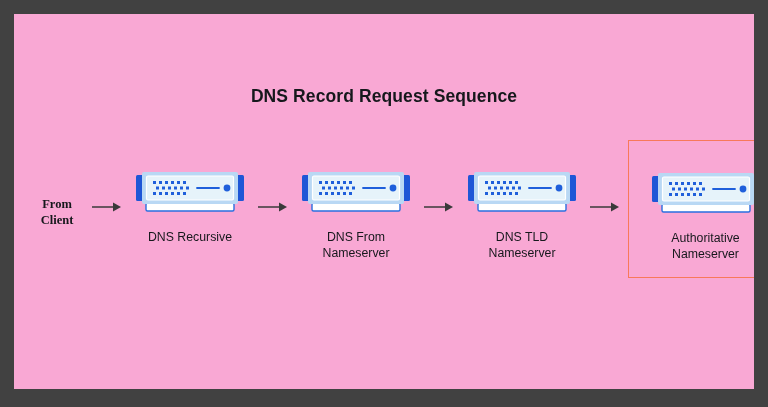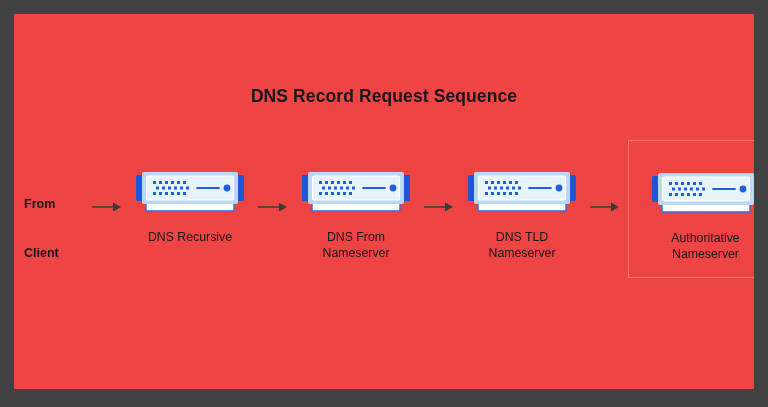--- a/index.html
+++ b/index.html
@@ -21,21 +21,21 @@
     width: 768px; height: 407px;
     background: #414141;
     box-sizing: border-box;
   }
   .canvas {
     position: absolute;
     left: 14px;
     top: 14px;
     width: 740px;
     height: 375px;
-    background: #ef4444;
+    background: #f9a8d4;
     overflow: hidden;
   }
 
   
   .title {
     position: absolute;
     left: 0;
     top: 72px;
     width: 740px;
     text-align: center;
@@ -59,24 +59,25 @@
   }
 
   .from-client {
     width: 66px;
     margin-left: 10px;
     padding-top: 56px;
     font-size: 12.5px;
     font-weight: bold;
     line-height: 1.28;
     color: #16181c;
-    text-align: left;
+    text-align: center;
     flex: 0 0 auto;
-  }
-  .from-client .l2 { display: block; margin-top: 33px; }
+    font-family: Liberation Serif, serif;
+  }
+  .from-client .l2 { display: block; }
 
   
   .arrow {
     flex: 0 0 auto;
     width: 34px;
     padding-top: 60px;
     display: flex;
     justify-content: center;
     align-items: center;
   }

